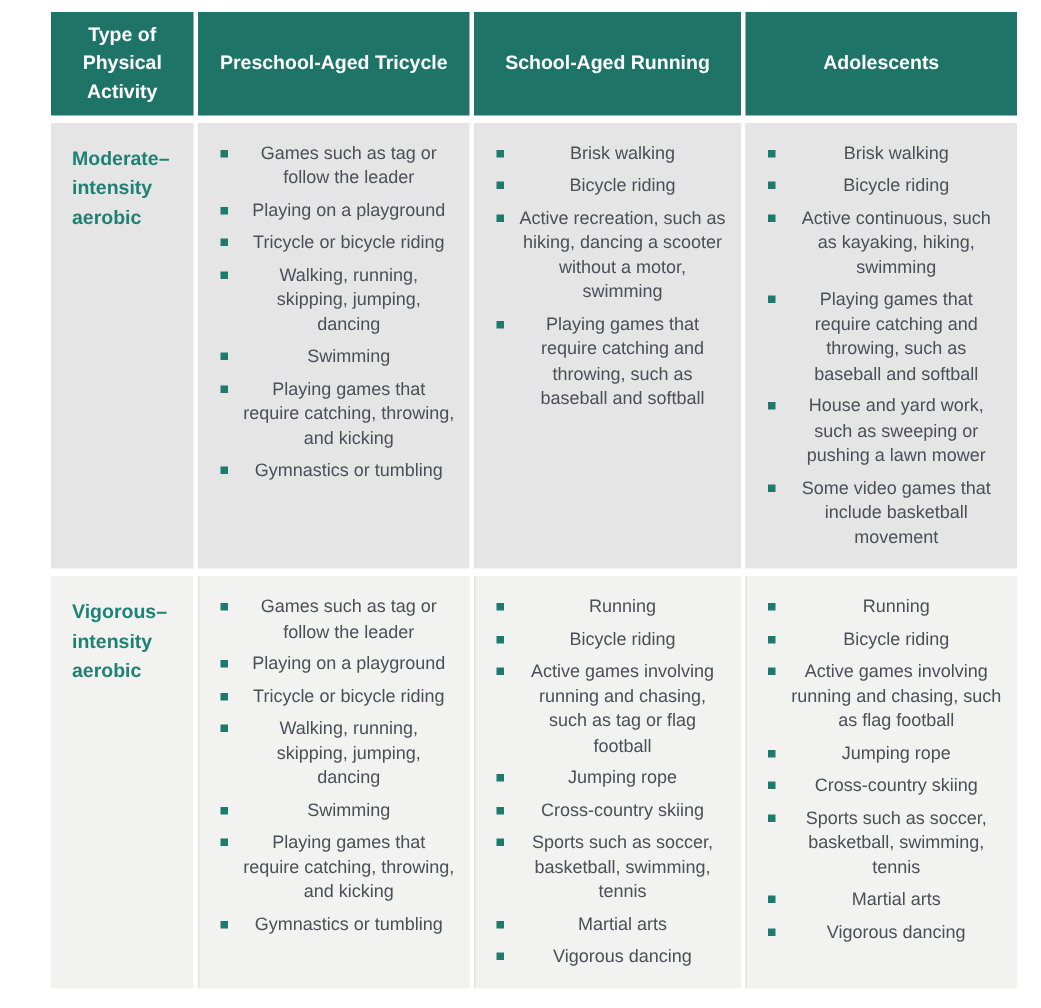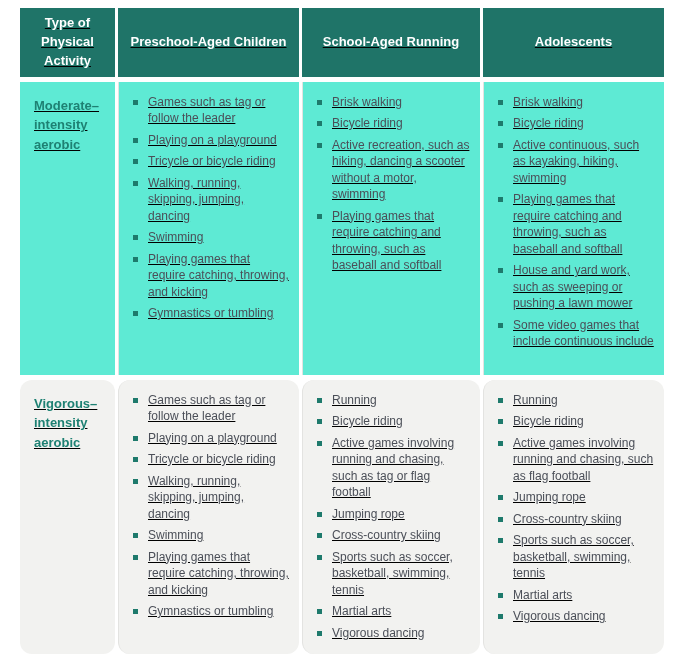--- a/index.html
+++ b/index.html
@@ -12,21 +12,21 @@
     --separator:#e3e3e1;
     --page-bg:#ffffff;
   }
   html,body{margin:0;padding:0;}
   body{
     width:694px;height:672px;
     background:var(--page-bg);
     font-family:"Liberation Sans",sans-serif;
     overflow:hidden;
   }
-  .wrap{padding:3px 0 0 17px;text-decoration:underline;}
+  .wrap{padding:3px 0 0 31px;}
   table{
     border-collapse:separate;
     border-spacing:3px 5px;
     table-layout:fixed;
     width:650px;
   }
   th{
     background:var(--header-bg);
     color:var(--header-text);
     font-size:13px;
@@ -34,43 +34,44 @@
     text-align:center;
     vertical-align:middle;
     height:67px;
     padding:6px 8px;
     line-height:1.45;
     box-sizing:border-box;
   }
   td{
     vertical-align:top;
     box-sizing:border-box;
-    background:#5eead4;
-  }
-  tr.row-alt td{background:var(--row-alt-bg);border-radius:12px;}
+    background:#e5e5e5;
+  }
+  tr.row-alt td{background:var(--row-alt-bg);}
   td.label-cell{
     padding:14px 8px 10px 14px;
     color:var(--label-text);
     font-weight:bold;
     font-size:13px;
     line-height:1.5;
   }
   td.body-cell{
     padding:12px 10px 8px 14px;
     border-left:1px solid var(--separator);
   }
   tr.row-moderate td{height:293px;}
   tr.row-vigorous td{height:267px;}
   ul.blist{list-style:none;margin:0;padding:0;}
   ul.blist li{
     display:flex;
     margin-bottom:5px;
     line-height:16.5px;
     font-size:12px;
     color:var(--body-text);
+    text-align:center;
   }
   .bullet{
     flex:none;
     width:5px;height:5px;
     background:var(--bullet);
     margin:6px 10px 0 0;
   }
   .itext{flex:1;}
 </style>
 </head>
@@ -80,21 +81,21 @@
   <table>
     <colgroup>
       <col style="width:95px">
       <col style="width:181px">
       <col style="width:178px">
       <col style="width:181px">
     </colgroup>
     <thead>
       <tr>
         <th>Type of Physical Activity</th>
-        <th>Preschool-Aged Children</th>
+        <th>Preschool-Aged Tricycle</th>
         <th>School-Aged Running</th>
         <th>Adolescents</th>
       </tr>
     </thead>
     <tbody>
       <tr class="row-moderate">
         <td class="label-cell">Moderate–intensity aerobic</td>
         <td class="body-cell">
           <ul class="blist">
               <li>
@@ -164,21 +165,21 @@
               <li>
                 <span class="bullet"></span>
                 <span class="itext">Playing games that require catching and throwing, such as baseball and softball</span>
               </li>
               <li>
                 <span class="bullet"></span>
                 <span class="itext">House and yard work, such as sweeping or pushing a lawn mower</span>
               </li>
               <li>
                 <span class="bullet"></span>
-                <span class="itext">Some video games that include continuous include</span>
+                <span class="itext">Some video games that include basketball movement</span>
               </li>
             </ul>
         </td>
       </tr>
       <tr class="row-vigorous row-alt">
         <td class="label-cell">Vigorous–intensity aerobic</td>
         <td class="body-cell">
           <ul class="blist">
               <li>
                 <span class="bullet"></span>

